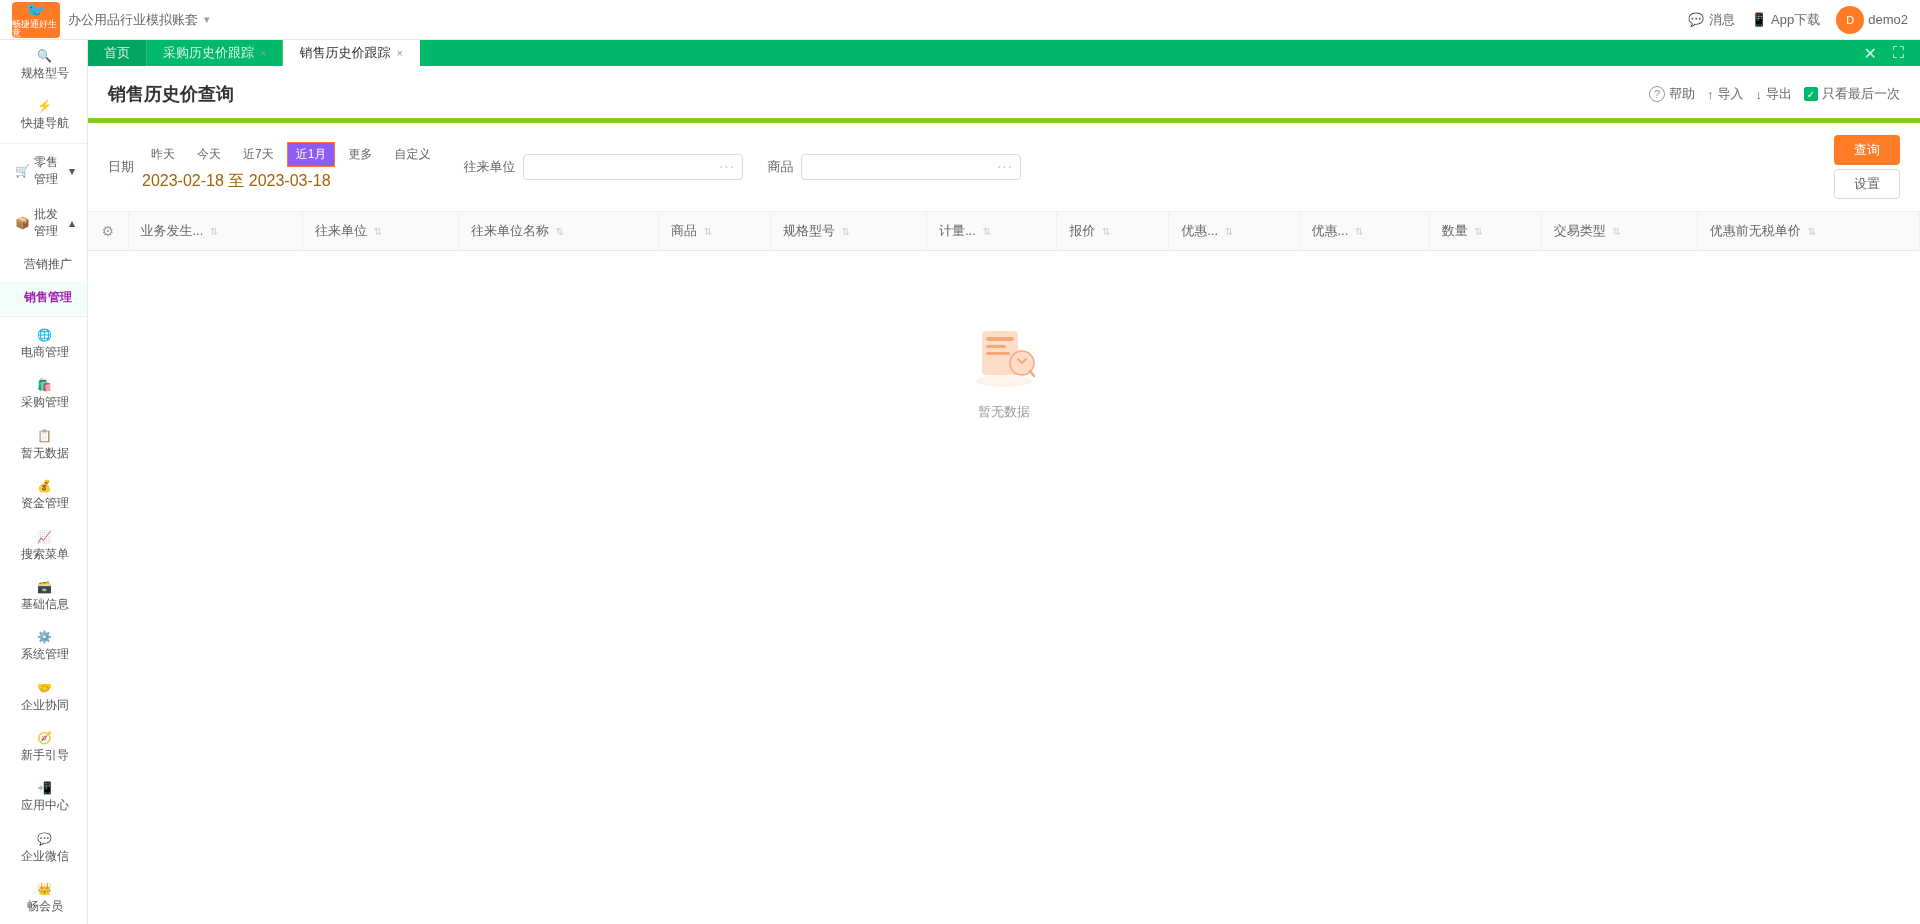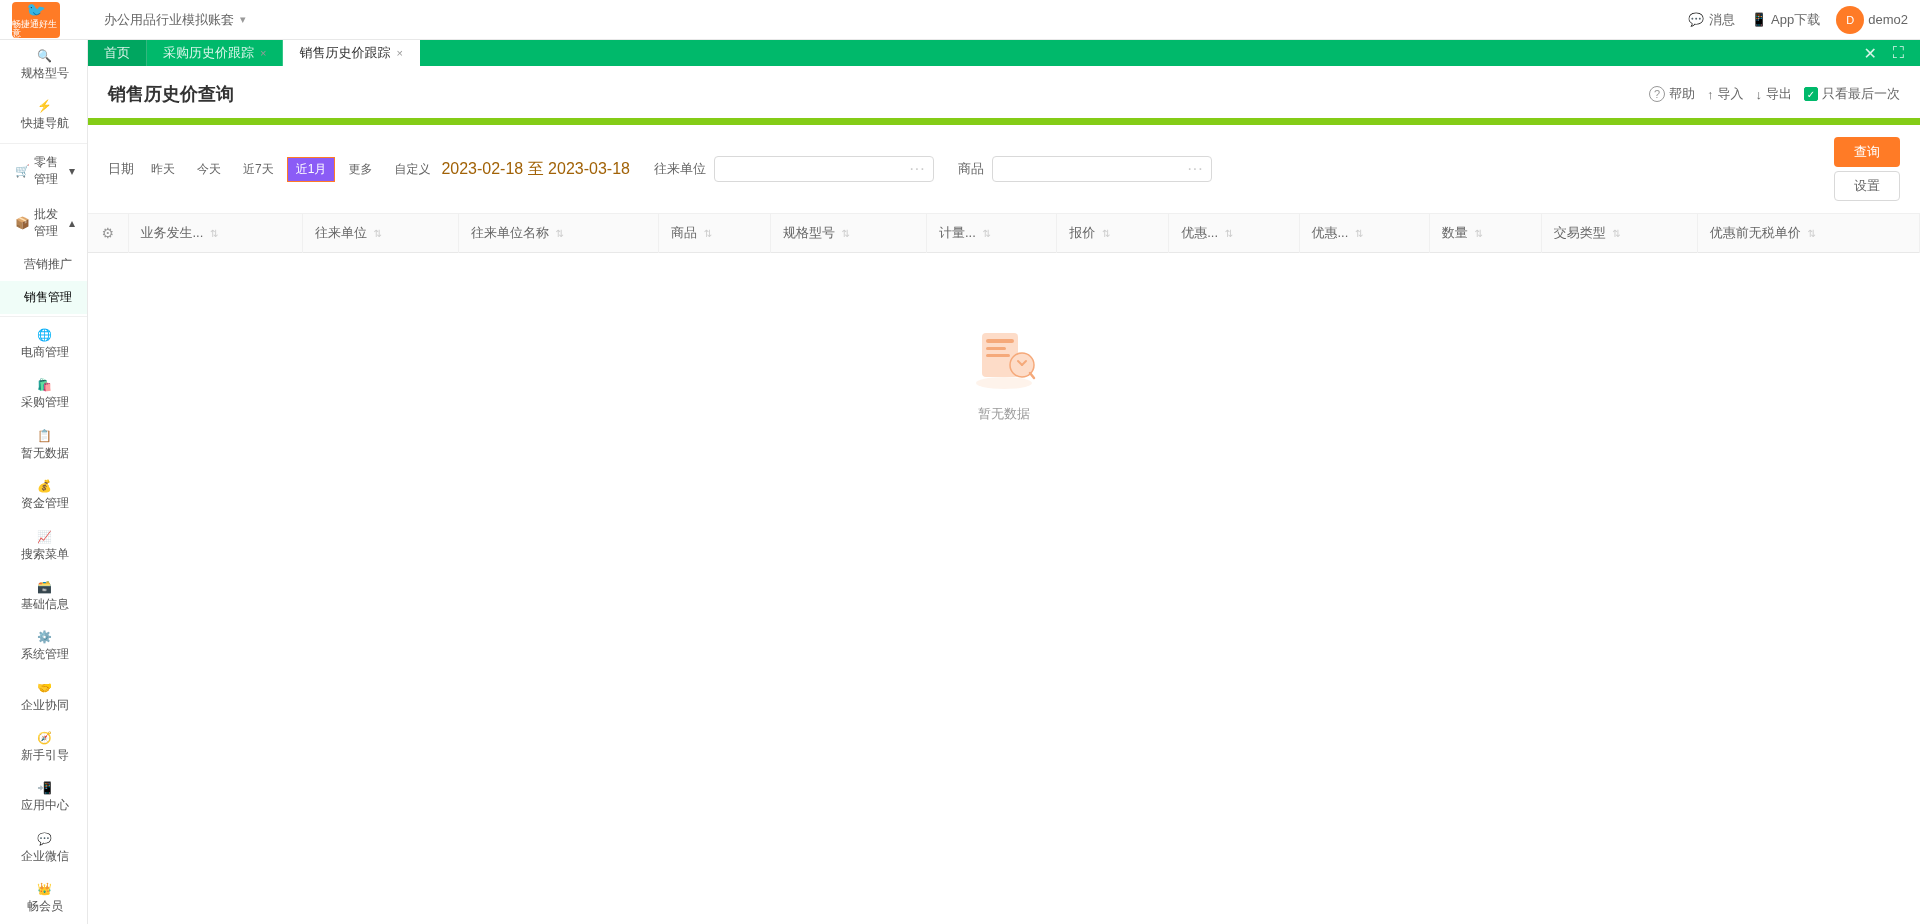--- a/index.html
+++ b/index.html
@@ -13,21 +13,21 @@
       display: flex;
       align-items: center;
       padding: 0 12px;
       justify-content: space-between;
       flex-shrink: 0;
     }
     .top-bar-left { display: flex; align-items: center; gap: 8px; }
     .logo-box { width: 48px; height: 36px; background: #ff7b26; border-radius: 4px; display: flex; flex-direction: column; align-items: center; justify-content: center; }
     .logo-box .logo-icon { font-size: 16px; color: #fff; }
     .logo-box .logo-text { font-size: 9px; color: #fff; line-height: 1; }
-    .top-bar-center { display: flex; align-items: center; gap: 6px; margin-left: 36px; }
+    .top-bar-center { display: flex; align-items: center; gap: 6px; }
     .workspace-title { font-size: 13px; color: #666; }
     .workspace-chevron { color: #999; font-size: 11px; }
     .top-bar-right { display: flex; align-items: center; gap: 16px; }
     .top-bar-action { display: flex; align-items: center; gap: 4px; color: #666; font-size: 13px; cursor: pointer; }
     .avatar { width: 28px; height: 28px; border-radius: 50%; background: #ff7b26; display: flex; align-items: center; justify-content: center; color: #fff; font-size: 11px; }
 
     
     .main-layout { display: flex; flex: 1; overflow: hidden; }
 
     
@@ -100,21 +100,21 @@
       flex-direction: column;
       overflow: hidden;
     }
 
     
     .page-header {
       padding: 16px 20px 12px;
       display: flex;
       align-items: center;
       justify-content: space-between;
-      border-bottom: 7px solid #84cc16;
+      border-bottom: 5px solid #84cc16;
     }
     .page-title { font-size: 18px; font-weight: bold; color: #333; }
     .page-header-actions { display: flex; align-items: center; gap: 12px; }
     .header-action { display: flex; align-items: center; gap: 4px; color: #666; font-size: 13px; cursor: pointer; }
     .checkbox-label { display: flex; align-items: center; gap: 4px; color: #666; font-size: 13px; cursor: pointer; }
     .checkbox-checked { width: 14px; height: 14px; border: 1px solid #00b96b; border-radius: 2px; background: #00b96b; display: flex; align-items: center; justify-content: center; }
     .checkbox-checked::after { content: '✓'; color: #fff; font-size: 10px; }
 
     
     .filter-area {
@@ -266,21 +266,21 @@
     <div class="sidebar-item has-arrow">
       <div class="label-wrap">
         <span>📦</span>
         <span>批发管理</span>
       </div>
       <span>▴</span>
     </div>
     <div class="sidebar-sub-item">
       <span>营销推广</span>
     </div>
-    <div class="sidebar-sub-item active" style="color:#000000;background:#f0fdf8;font-weight:normal;">
+    <div class="sidebar-sub-item active" style="color:#a21caf;background:#f0fdf8;font-weight:bold;">
       <span>销售管理</span>
     </div>
     <div class="sidebar-divider"></div>
     <div class="sidebar-item">
       <span>🌐</span>
       <span>电商管理</span>
     </div>
     <div class="sidebar-item">
       <span>🛍️</span>
       <span>采购管理</span>
@@ -367,21 +367,21 @@
           <label class="checkbox-label">
             <div class="checkbox-checked"></div>
             <span>只看最后一次</span>
           </label>
         </div>
       </div>
 
       <div class="filter-area">
         <div class="filter-group">
           <span class="filter-label">日期</span>
-          <div style="display:flex;flex-direction:row;gap:2px;">
+          <div style="display:flex;flex-direction:column;gap:2px;">
             <div class="date-buttons">
               <span class="date-btn">昨天</span>
               <span class="date-btn">今天</span>
               <span class="date-btn">近7天</span>
               <span class="date-btn active">近1月</span>
               <span class="date-btn">更多</span>
               <span class="date-btn">自定义</span>
             </div>
             <span class="date-range">2023-02-18 至 2023-03-18</span>
           </div>

